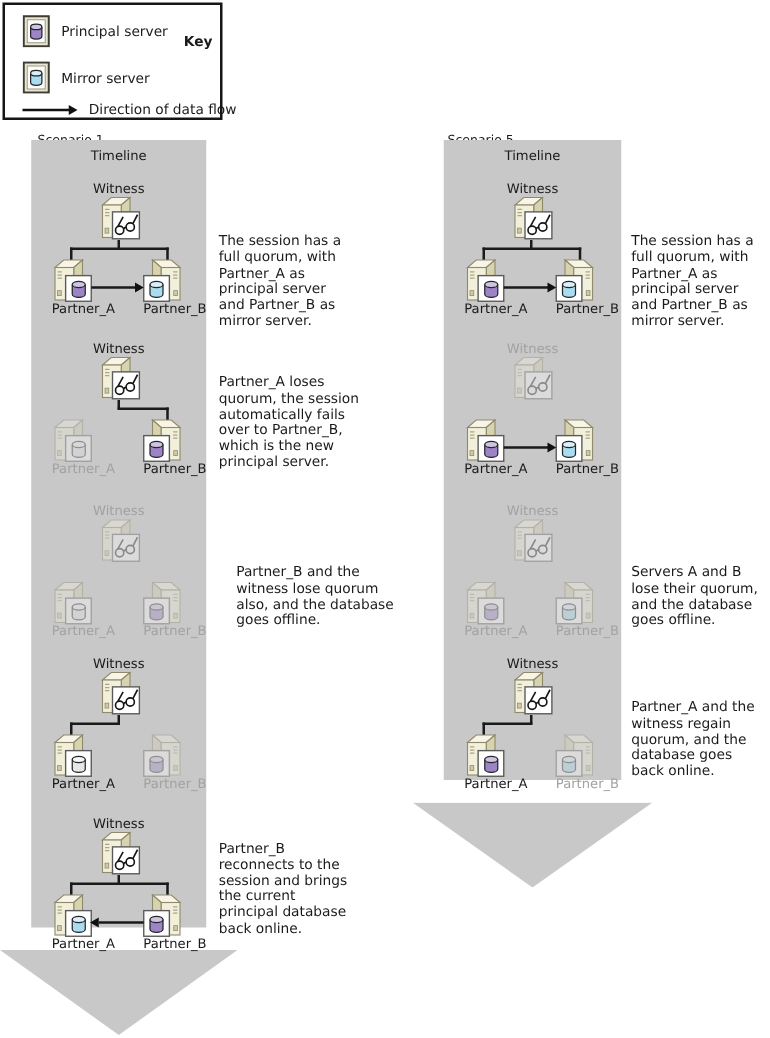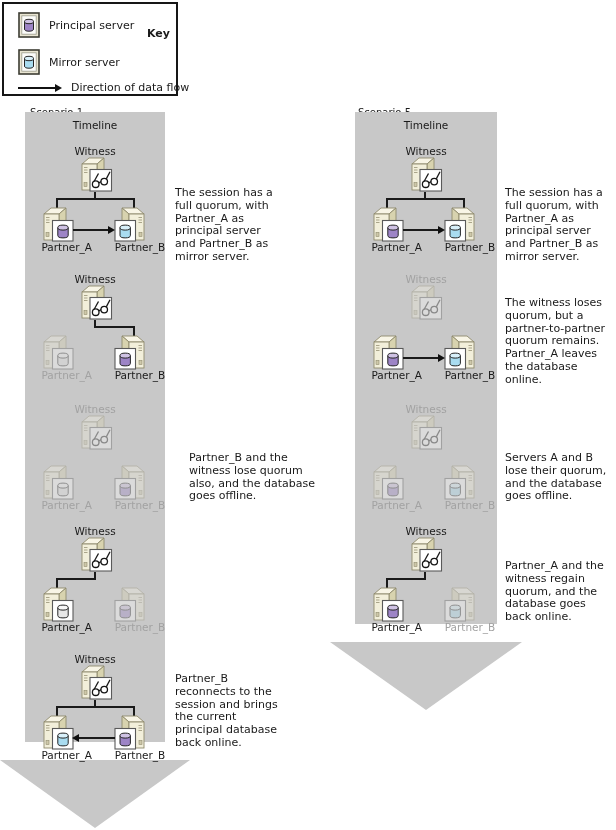--- a/index.html
+++ b/index.html
@@ -648,43 +648,42 @@
         <div class="node-label pb-label faded">Partner_B</div>
       </div>
     </div>
 
 <div class="desc" style="left:175px;top:187px">The session has a
 full quorum, with
 Partner_A as
 principal server
 and Partner_B as
 mirror server.</div>
+    <div class="desc" style="left:175px;top:300px">Partner_A loses
+quorum, the session
+automatically fails
+over to Partner_B,
+which is the new
+principal server.</div>
     <div class="desc" style="left:189px;top:452px">Partner_B and the
 witness lose quorum
 also, and the database
 goes offline.</div>
     <div class="desc" style="left:175px;top:673px">Partner_B
 reconnects to the
 session and brings
 the current
 principal database
 back online.</div>
     <div class="desc" style="left:505px;top:187px">The session has a
 full quorum, with
 Partner_A as
 principal server
 and Partner_B as
 mirror server.</div>
-    <div class="desc" style="left:505px;top:297px">The witness loses
-quorum, but a
-partner-to-partner
-quorum remains.
-Partner_A leaves
-the database
-online.</div>
     <div class="desc" style="left:505px;top:452px">Servers A and B
 lose their quorum,
 and the database
 goes offline.</div>
     <div class="desc" style="left:505px;top:560px">Partner_A and the
 witness regain
 quorum, and the
 database goes
 back online.</div>
   </div>

